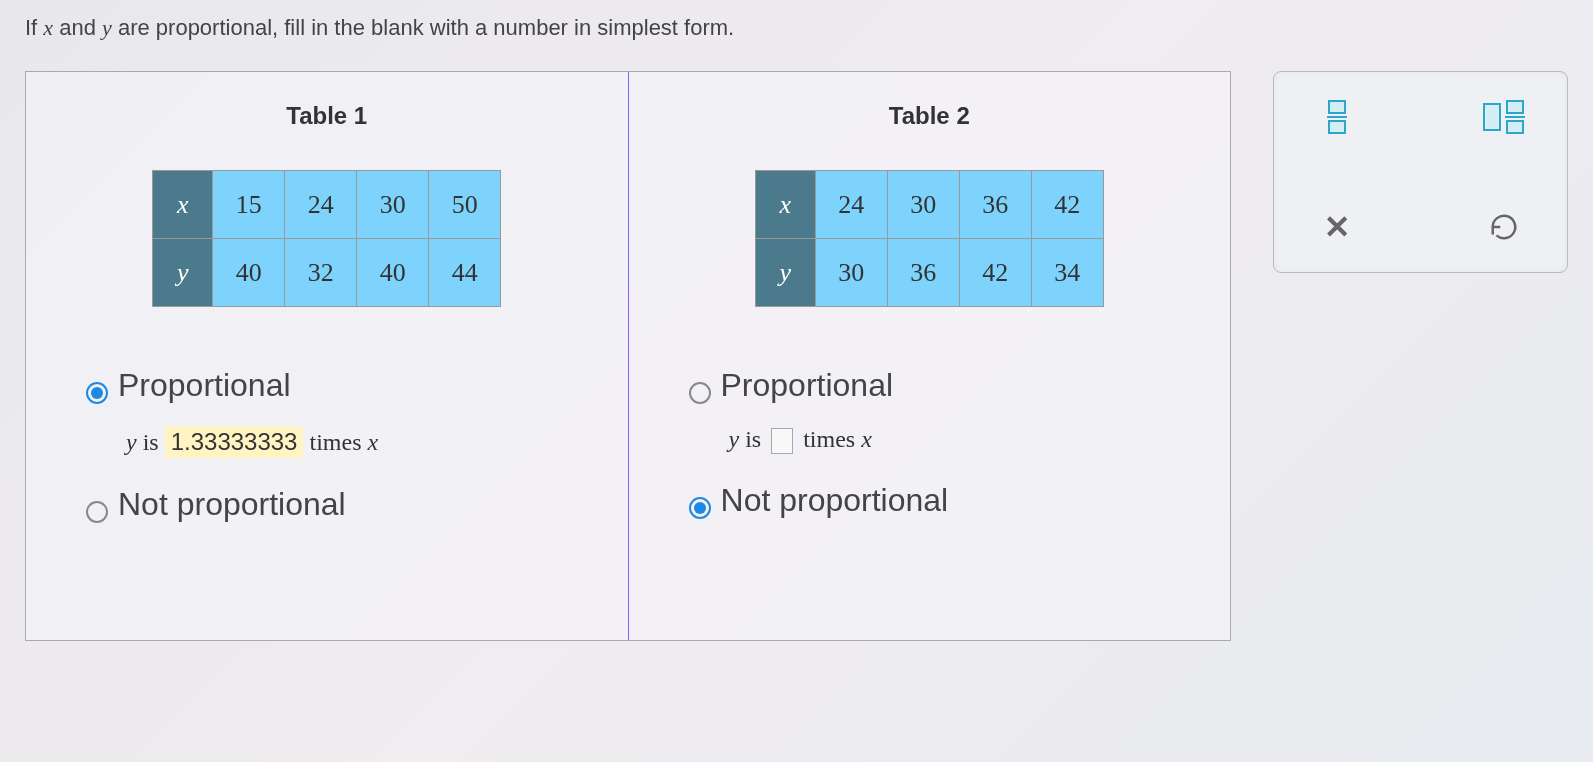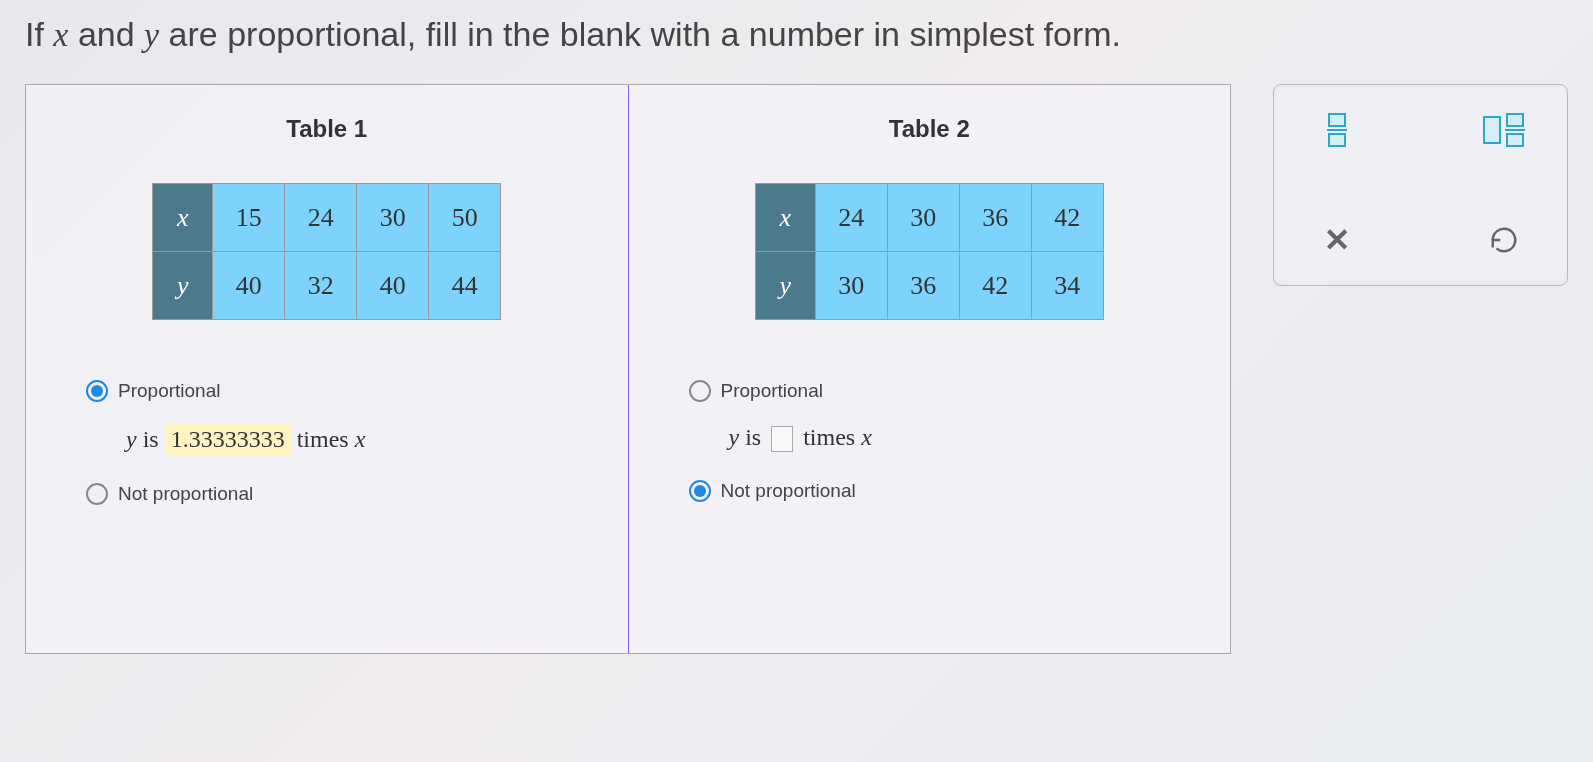--- a/index.html
+++ b/index.html
@@ -5,21 +5,21 @@
   * { box-sizing: border-box; margin: 0; padding: 0; }
   body {
     font-family: Arial, Helvetica, sans-serif;
     background: linear-gradient(135deg, #e8e8ec 0%, #f0ecf0 50%, #e8ecf0 100%);
     width: 1593px;
     height: 762px;
     padding: 15px 25px;
     color: #333;
   }
   .prompt {
-    font-size: 34px;
+    font-size: 22px;
     color: #444;
     margin-bottom: 30px;
     font-weight: 400;
   }
   .prompt .var { font-style: italic; font-family: 'Times New Roman', serif; }
   .content-row {
     display: flex;
     gap: 42px;
     align-items: flex-start;
   }
@@ -67,22 +67,22 @@
     font-weight: normal;
     width: 60px;
   }
   .answers {
     align-self: flex-start;
     width: 100%;
     padding-left: 10px;
   }
   .radio-row {
     display: flex;
-    align-items: flex-start;
-    font-size: 19px;
+    align-items: flex-end;
+    font-size: 32px;
     color: #444;
     margin-bottom: 22px;
     cursor: pointer;
   }
   .radio {
     width: 22px;
     height: 22px;
     border: 2px solid #888;
     border-radius: 50%;
     margin-right: 10px;
@@ -106,21 +106,21 @@
     font-family: 'Times New Roman', serif;
     color: #333;
     margin: 0 0 28px 40px;
   }
   .sub-line .var { font-style: italic; }
   .input-val {
     display: inline-block;
     background: #fff3c4;
     padding: 2px 6px;
     color: #333;
-    font-family: Liberation Serif, serif;
+    font-family: Liberation Sans, sans-serif;
   }
   .input-placeholder {
     display: inline-block;
     width: 22px;
     height: 26px;
     border: 1px solid #aaa;
     background: #f8f8f8;
     vertical-align: middle;
     margin: 0 4px;
   }

